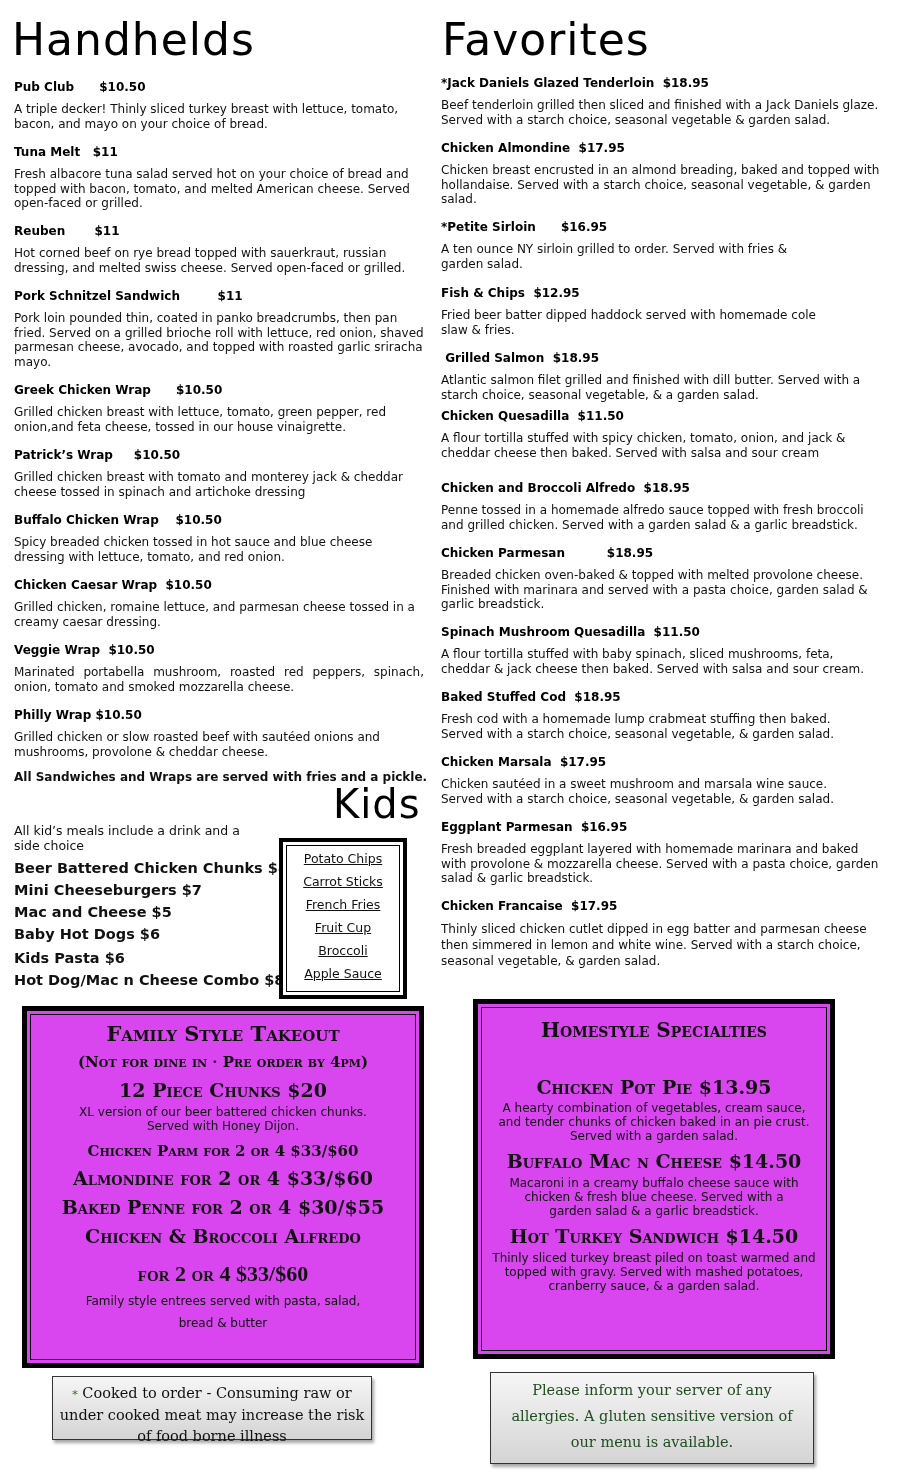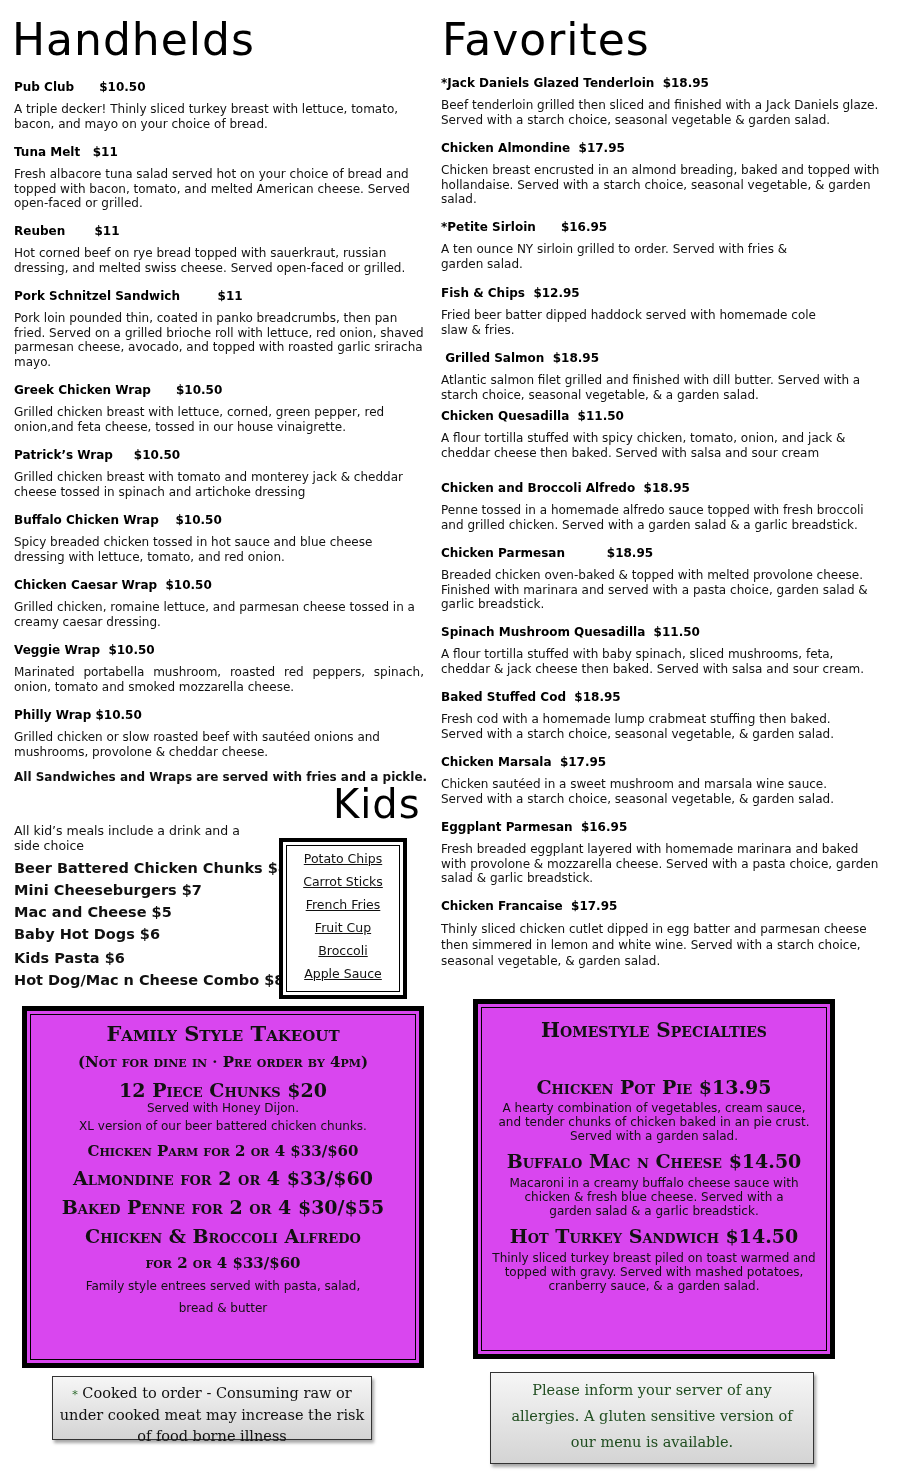--- a/index.html
+++ b/index.html
@@ -37,21 +37,21 @@
 <div class="item" style="left:14px; top:221px; width:410px;">
   <div class="item-head"><span>Reuben</span><span>       </span><span class="price">$11</span></div>
   <div class="item-desc">Hot corned beef on rye bread topped with sauerkraut, russian dressing, and melted swiss cheese.  Served open-faced or grilled.</div>
 </div>
 <div class="item" style="left:14px; top:286px; width:410px;">
   <div class="item-head"><span>Pork Schnitzel Sandwich</span><span>         </span><span class="price">$11</span></div>
   <div class="item-desc">Pork loin pounded thin, coated in panko breadcrumbs, then pan fried.  Served on a grilled brioche roll with lettuce, red onion, shaved parmesan cheese, avocado, and topped with roasted garlic sriracha mayo.</div>
 </div>
 <div class="item" style="left:14px; top:380px; width:410px;">
   <div class="item-head"><span>Greek Chicken Wrap</span><span>      </span><span class="price">$10.50</span></div>
-  <div class="item-desc">Grilled chicken breast with lettuce, corned, green pepper, red onion,and feta cheese, tossed in our house vinaigrette.</div>
+  <div class="item-desc">Grilled chicken breast with lettuce, tomato, green pepper, red onion,and feta cheese, tossed in our house vinaigrette.</div>
 </div>
 <div class="item" style="left:14px; top:445px; width:410px;">
   <div class="item-head"><span>Patrick’s Wrap</span><span>     </span><span class="price">$10.50</span></div>
   <div class="item-desc">Grilled chicken breast with tomato and monterey jack &amp; cheddar cheese tossed in spinach and artichoke dressing</div>
 </div>
 <div class="item" style="left:14px; top:510px; width:410px;">
   <div class="item-head"><span>Buffalo Chicken Wrap</span><span>    </span><span class="price">$10.50</span></div>
   <div class="item-desc">Spicy breaded chicken tossed in hot sauce and blue cheese dressing with lettuce, tomato, and red onion.</div>
 </div>
 <div class="item" style="left:14px; top:575px; width:410px;">
@@ -142,27 +142,27 @@
 <div class="item" style="left:441px; top:896px; width:445px;">
   <div class="item-head"><span>Chicken Francaise</span><span>  </span><span class="price">$17.95</span></div>
   <div class="item-desc" style="line-height:16px;">Thinly sliced chicken cutlet dipped in egg batter and parmesan cheese then simmered in lemon and white wine.  Served with a starch choice, seasonal vegetable, &amp; garden salad.</div>
 </div>
 
 <div class="framebox" style="left:22px; top:1006px; width:392px; height:352px;">
   <div class="inner">
     <div class="fancy" style="font-size:21px; margin-top:6px;">Family Style Takeout</div>
     <div class="fancy" style="font-size:15px; margin-top:7px;">(Not for dine in  · Pre order by 4pm)</div>
     <div class="fancy" style="font-size:19px; margin-top:8px;">12 Piece Chunks $20</div>
+    <div class="plain-c" style="margin-top:4px;">XL  version of our beer battered chicken chunks.</div>
     <div class="plain-c">Served with Honey Dijon.</div>
-    <div class="plain-c" style="margin-top:4px;">XL  version of our beer battered chicken chunks.</div>
     <div class="fancy" style="font-size:15px; margin-top:9px;">Chicken Parm for 2 or 4 $33/$60</div>
     <div class="fancy" style="font-size:19px; margin-top:7px;">Almondine for 2 or 4 $33/$60</div>
     <div class="fancy" style="font-size:19px; margin-top:7px;">Baked Penne for 2 or 4 $30/$55</div>
     <div class="fancy" style="font-size:19px; margin-top:7px;">Chicken &amp; Broccoli Alfredo</div>
-    <div class="fancy" style="font-size:15px; margin-top:7px;">for 2 or 4 $33/$60</div>
+    <div class="fancy" style="font-size:22px; margin-top:14px;font-family:Liberation Serif, serif;">for 2 or 4 $33/$60</div>
     <div class="plain-c" style="margin-top:7px;">Family style entrees served with pasta, salad,</div>
     <div class="plain-c" style="margin-top:8px;">bread &amp; butter</div>
   </div>
 </div>
 
 <div class="framebox" style="left:473px; top:999px; width:352px; height:350px;">
   <div class="inner">
     <div class="fancy" style="font-size:20px; margin-top:10px;">Homestyle Specialties</div>
     <div class="fancy" style="font-size:19px; margin-top:34px;">Chicken Pot Pie  $13.95</div>
     <div class="plain-c" style="margin:3px 8px 0 8px;">A hearty combination of vegetables, cream sauce, and tender chunks of chicken baked in an pie crust. Served with a garden salad.</div>

